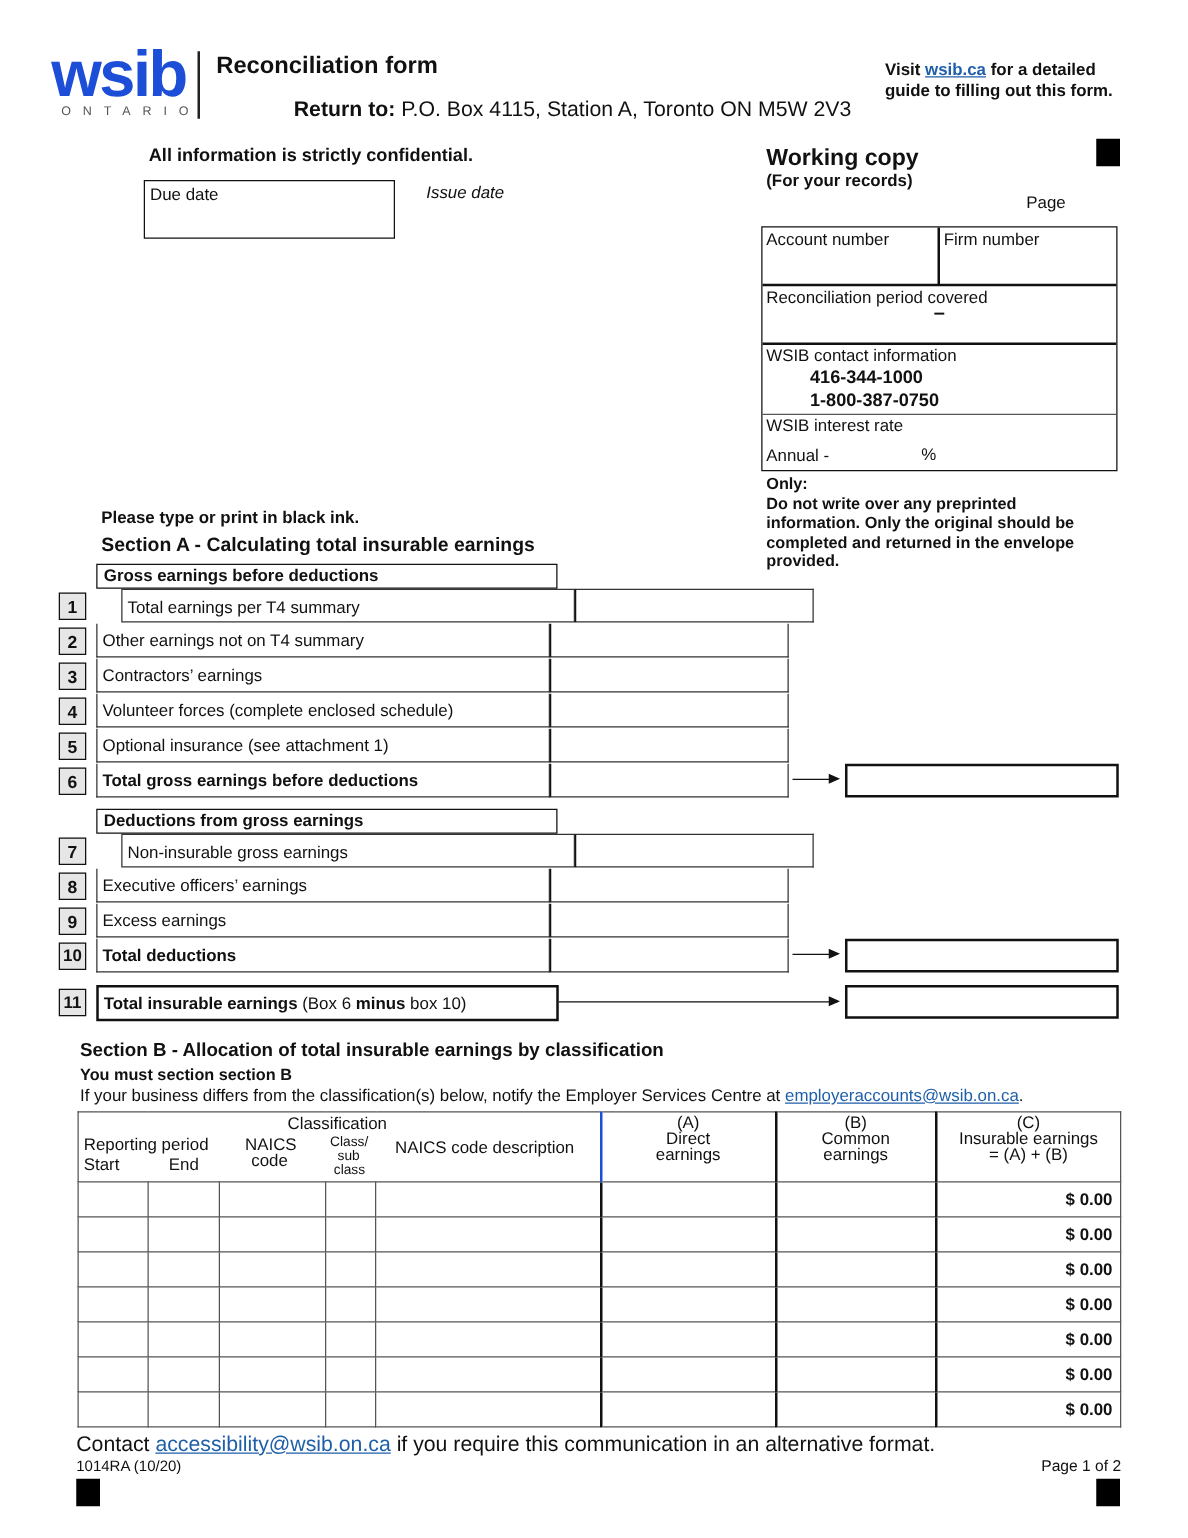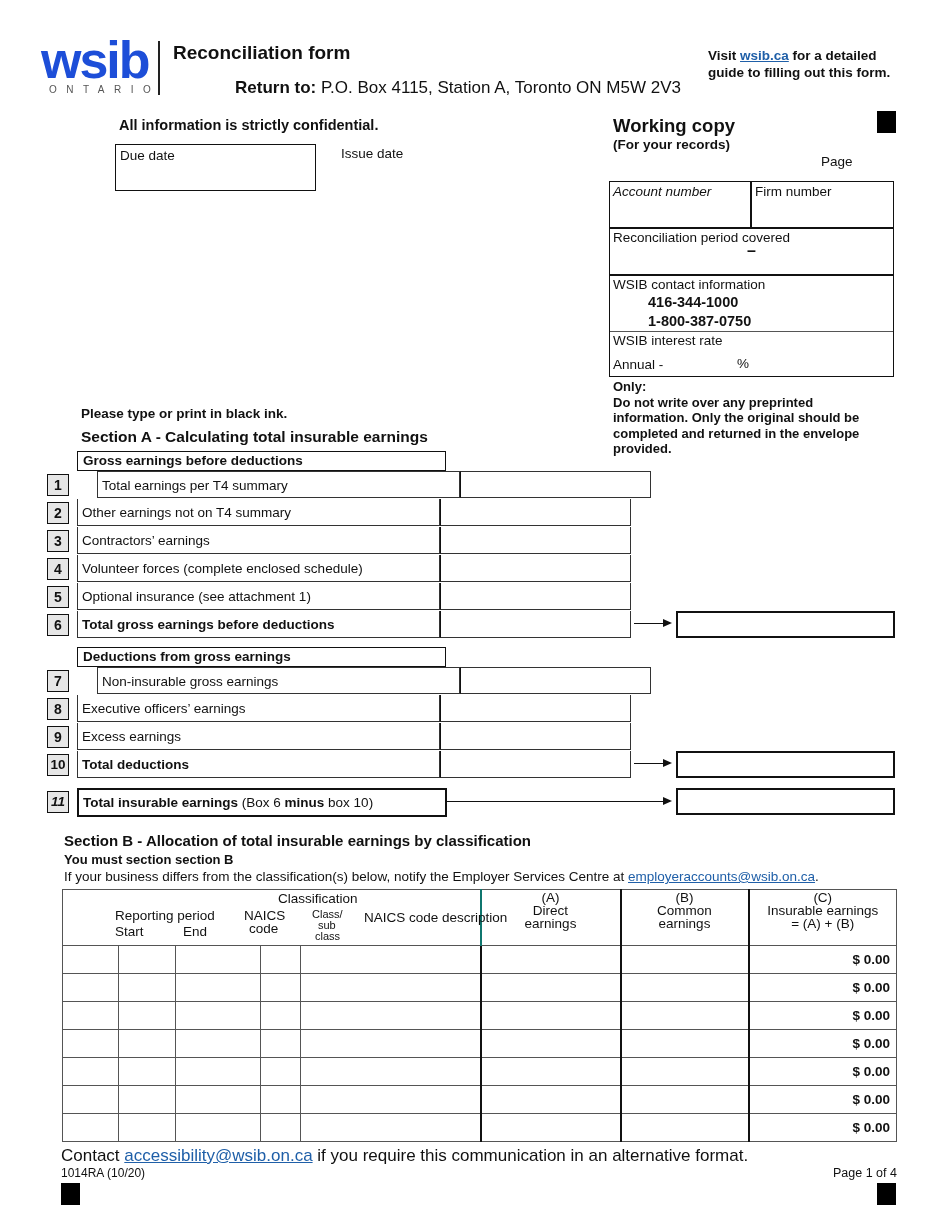--- a/index.html
+++ b/index.html
@@ -17,21 +17,21 @@
   .title { left: 173px; top: 42px; font-size: 19px; font-weight: bold; }
   .return { left: 187px; top: 78px; font-size: 17px; margin-left: 48px; }
   .visit { left: 708px; top: 47px; font-size: 13.5px; font-weight: bold; line-height: 17px; width: 200px; }
 
   .sq { background: #000; }
 
   
   .confid { left: 119px; top: 117px; font-size: 14.5px; font-weight: bold; }
   .duebox { left: 115px; top: 144px; width: 199px; height: 45px; border: 1.5px solid #111; }
   .duebox span { position: absolute; left: 4px; top: 3px; font-size: 13.5px; }
-  .issue { left: 341px; top: 146px; font-size: 13.5px; }
+  .issue { left: 341px; top: 146px; font-size: 13.5px; font-style: italic; }
 
   
   .wc { left: 613px; top: 115px; font-size: 18.5px; font-weight: bold; }
   .wc2 { left: 613px; top: 137px; font-size: 13.5px; font-weight: bold; }
   .page { left: 821px; top: 154px; font-size: 13.5px; }
   .info { left: 609px; top: 181px; width: 283px; height: 194px; border: 1.5px solid #111; }
   .info .cell { position: absolute; font-size: 13.5px; }
   .hline { position: absolute; left: 0; width: 100%; height: 1px; background: #333; }
   .note { left: 613px; top: 379px; font-size: 13px; font-weight: bold; line-height: 15.6px; width: 270px; }
 
@@ -94,21 +94,21 @@
 <div class="abs duebox">
   <span>Due date</span>
 </div>
 <div class="abs issue">Issue date</div>
 
 <div class="abs wc">Working copy</div>
 <div class="abs wc2">(For your records)</div>
 <div class="abs page">Page</div>
 
 <div class="abs info">
-  <div class="cell" style="left:3px;top:2px;font-style:italic;">Account number</div>
+  <div class="cell" style="left:3px;top:2px;">Account number</div>
   <div style="position:absolute;left:140px;top:0;width:1.5px;height:46px;background:#111;"></div>
   <div class="cell" style="left:145px;top:2px;">Firm number</div>
   <div class="hline" style="top:45px;background:#111;height:1.5px;"></div>
   <div class="cell" style="left:3px;top:48px;">Reconciliation period covered</div>
   <div class="cell b" style="left:137px;top:60px;font-size:16px;">–</div>
   <div class="hline" style="top:92px;background:#111;height:1.5px;"></div>
   <div class="cell" style="left:3px;top:95px;">WSIB contact information</div>
   <div class="cell b" style="left:38px;top:112px;font-size:14.5px;text-align:right;">416-344-1000</div>
   <div class="cell b" style="left:38px;top:131px;font-size:14.5px;">1-800-387-0750</div>
   <div class="hline" style="top:149px;background:#555;"></div>
@@ -181,21 +181,21 @@
   <div class="num wide">10</div>
   <div class="lbl b">Total deductions</div>
   <div class="val"></div>
 </div>
 <div class="arrow" style="left:634px;top:763px;width:36px;"></div>
 <div class="totbox" style="top:751px;"></div>
 
 <div class="abs" style="left:77px;top:788px;width:362px;height:25px;border:2px solid #111;font-size:13.5px;line-height:25px;padding-left:4px;box-sizing:content-box;">
   <b>Total insurable earnings</b><span> (Box 6 </span><b>minus</b><span> box 10)</span>
 </div>
-<div class="num wide" style="left:47px;top:791px;font-style:italic;">11</div>
+<div class="num wide" style="left:47px;top:791px;">11</div>
 <div class="arrow" style="left:447px;top:801px;width:223px;"></div>
 <div class="totbox" style="top:788px;"></div>
 
 <div class="abs secB">Section B - Allocation of total insurable earnings by classification</div>
 <div class="abs mustB">You must section section B</div>
 <div class="abs ifbiz">
   <span>If your business differs from the classification(s) below, notify the Employer Services Centre at </span><a class="link">employeraccounts@wsib.on.ca</a><span>.</span>
 </div>
 
 <table class="alloc">
@@ -204,21 +204,21 @@
       <col style="width:57px">
       <col style="width:85px">
       <col style="width:40px">
       <col style="width:180px">
       <col style="width:140px">
       <col style="width:128px">
       <col style="width:148px">
   </colgroup>
   <tbody>
       <tr>
-    <td colspan="5" style="height:55px;border-right:2px solid #0f766e;padding-left:48px;">
+    <td colspan="5" style="height:55px;border-right:2px solid #1d4ed8;">
       <div class="hdr-wrap">
         <span style="left:167px;top:1px;">Classification</span>
         <span style="left:4px;top:18px;">Reporting period</span>
         <span style="left:4px;top:34px;">Start</span>
         <span style="left:72px;top:34px;">End</span>
         <span style="left:133px;top:18px;">NAICS</span>
         <span style="left:138px;top:31px;">code</span>
         <span style="left:201px;top:18px;font-size:11px;">Class/</span>
         <span style="left:207px;top:29px;font-size:11px;">sub</span>
         <span style="left:204px;top:40px;font-size:11px;">class</span>
@@ -312,13 +312,13 @@
     <td class="thick-l"></td>
     <td class="amt thick-l">$ 0.00</td>
   </tr>
 </tbody>
   </table>
 
 <div class="abs contact">
   <span>Contact </span><a class="link">accessibility@wsib.on.ca</a><span> if you require this communication in an alternative format.</span>
 </div>
 <div class="abs formno">1014RA (10/20)</div>
-<div class="abs pageof">Page 1 of 4</div>
+<div class="abs pageof">Page 1 of 2</div>
 
 </body></html>

